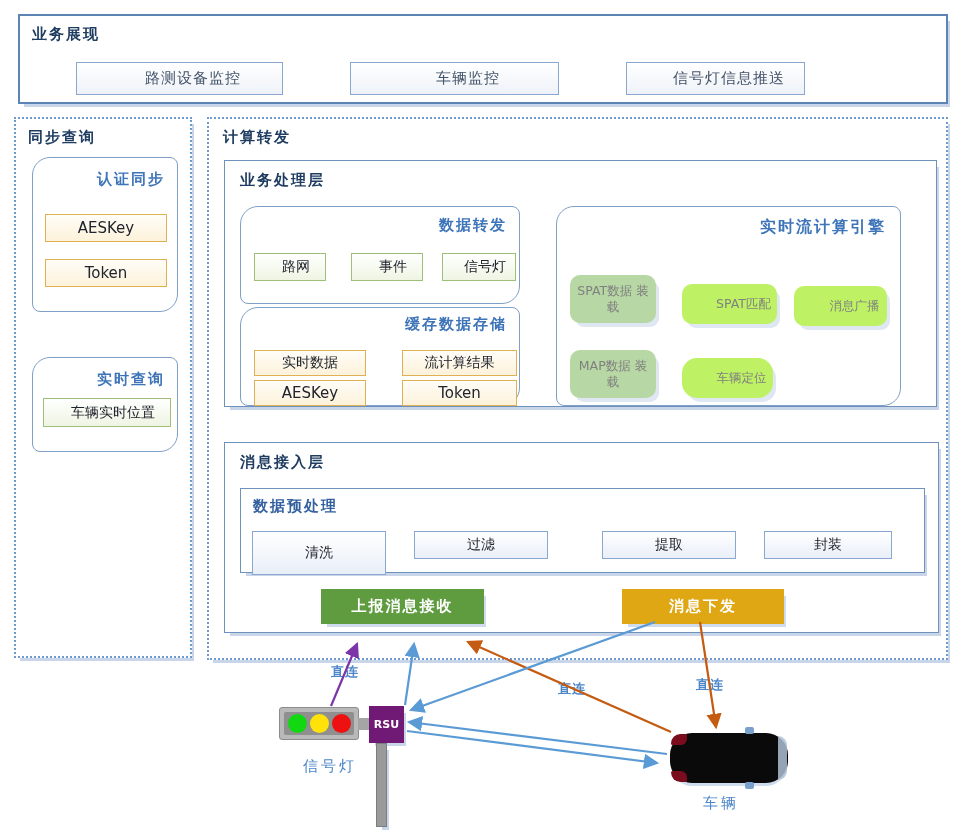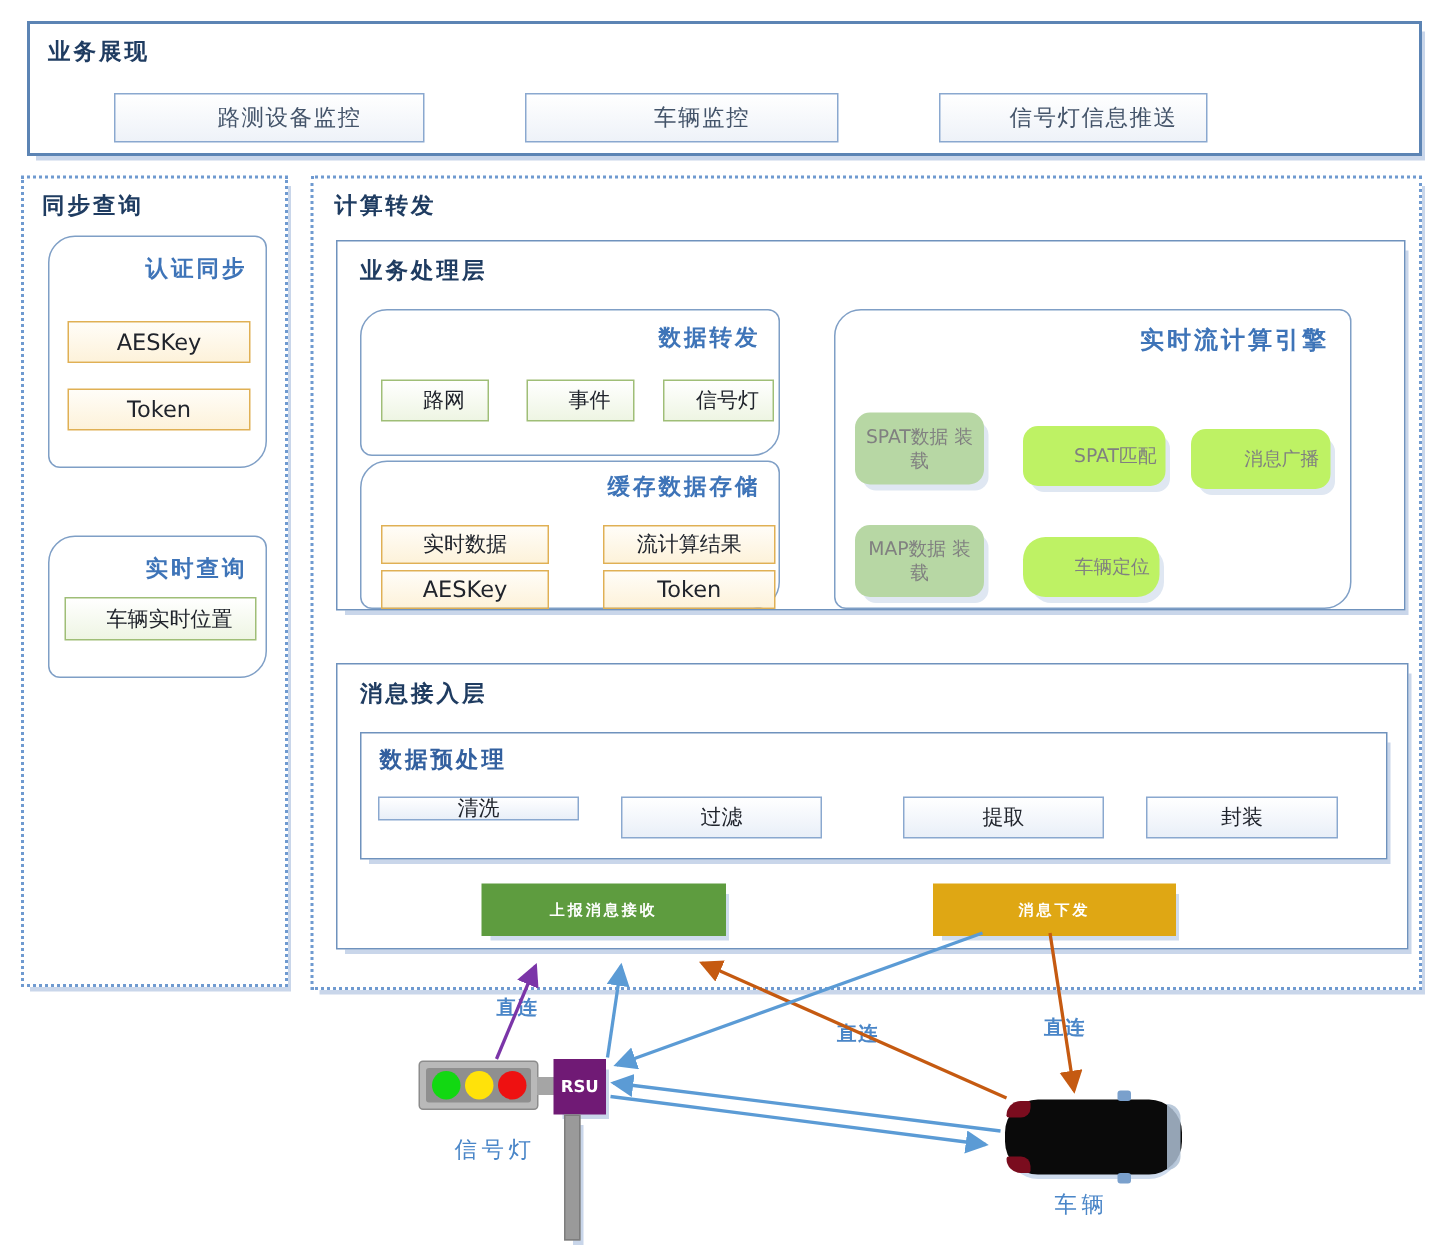--- a/index.html
+++ b/index.html
@@ -28,21 +28,21 @@
          font-size:15px; color:#44546a; border:1px solid #8aa8cf;
          background:linear-gradient(#ffffff,#eef2f8); letter-spacing:1px;padding-left:27px; }
 
   .pill { display:flex; align-items:center; justify-content:center; text-align:center;
           border-radius:10px; font-size:12.5px; color:#808080; line-height:1.25; padding:2px 4px;
           box-shadow:4px 5px 0 -1px #dfe7f2; }
   .pill.gp { background:#b7d7a4; }
   .pill.op { background:#bef264;padding-left:32px; }
 
   .actionbtn { display:flex; align-items:center; justify-content:center;
-               color:#ffffff; font-size:10px; font-weight:bold; letter-spacing:2px;
+               color:#ffffff; font-size:15px; font-weight:bold; letter-spacing:2px;
                box-shadow:4px 5px 0 -2px #cfdcee; }
 
   .linklabel { font-size:13px; font-weight:bold; color:#4a86c8; letter-spacing:1px; }
   .devlabel  { font-size:15px; color:#4a86c8; letter-spacing:3px; }
 
   svg.overlay { position:absolute; left:0; top:0; pointer-events:none; }
 </style>
 </head>
 <body>
 
@@ -99,21 +99,21 @@
         <div class="abs pill gp" style="left:13px; top:143px; width:86px; height:48px;">MAP数据 装载</div>
         <div class="abs pill op" style="left:125px; top:151px; width:91px; height:40px;border-radius:15px;">车辆定位</div>
       </div>
     </div>
 
     <div class="abs solidbox hs" style="left:15px; top:323px; width:715px; height:191px;">
       <div class="abs layer-title" style="left:15px; top:10px;">消息接入层</div>
 
       <div class="abs solidbox hs" style="left:15px; top:45px; width:685px; height:85px;">
         <div class="abs sub-title" style="left:12px; top:8px; color:#33609f;">数据预处理</div>
-        <div class="abs node blue" style="left:11px; top:42px; width:134px; height:16px;">清洗</div>
+        <div class="abs node blue" style="left:11px; top:42px; width:134px; height:44px;">清洗</div>
         <div class="abs node blue" style="left:173px; top:42px; width:134px; height:28px;">过滤</div>
         <div class="abs node blue" style="left:361px; top:42px; width:134px; height:28px;">提取</div>
         <div class="abs node blue" style="left:523px; top:42px; width:128px; height:28px;">封装</div>
       </div>
 
       <div class="abs actionbtn" style="left:96px; top:146px; width:163px; height:35px; background:#5e9c3f;">上报消息接收</div>
       <div class="abs actionbtn" style="left:397px; top:146px; width:162px; height:35px; background:#dfa714;">消息下发</div>
     </div>
   </div>
 

